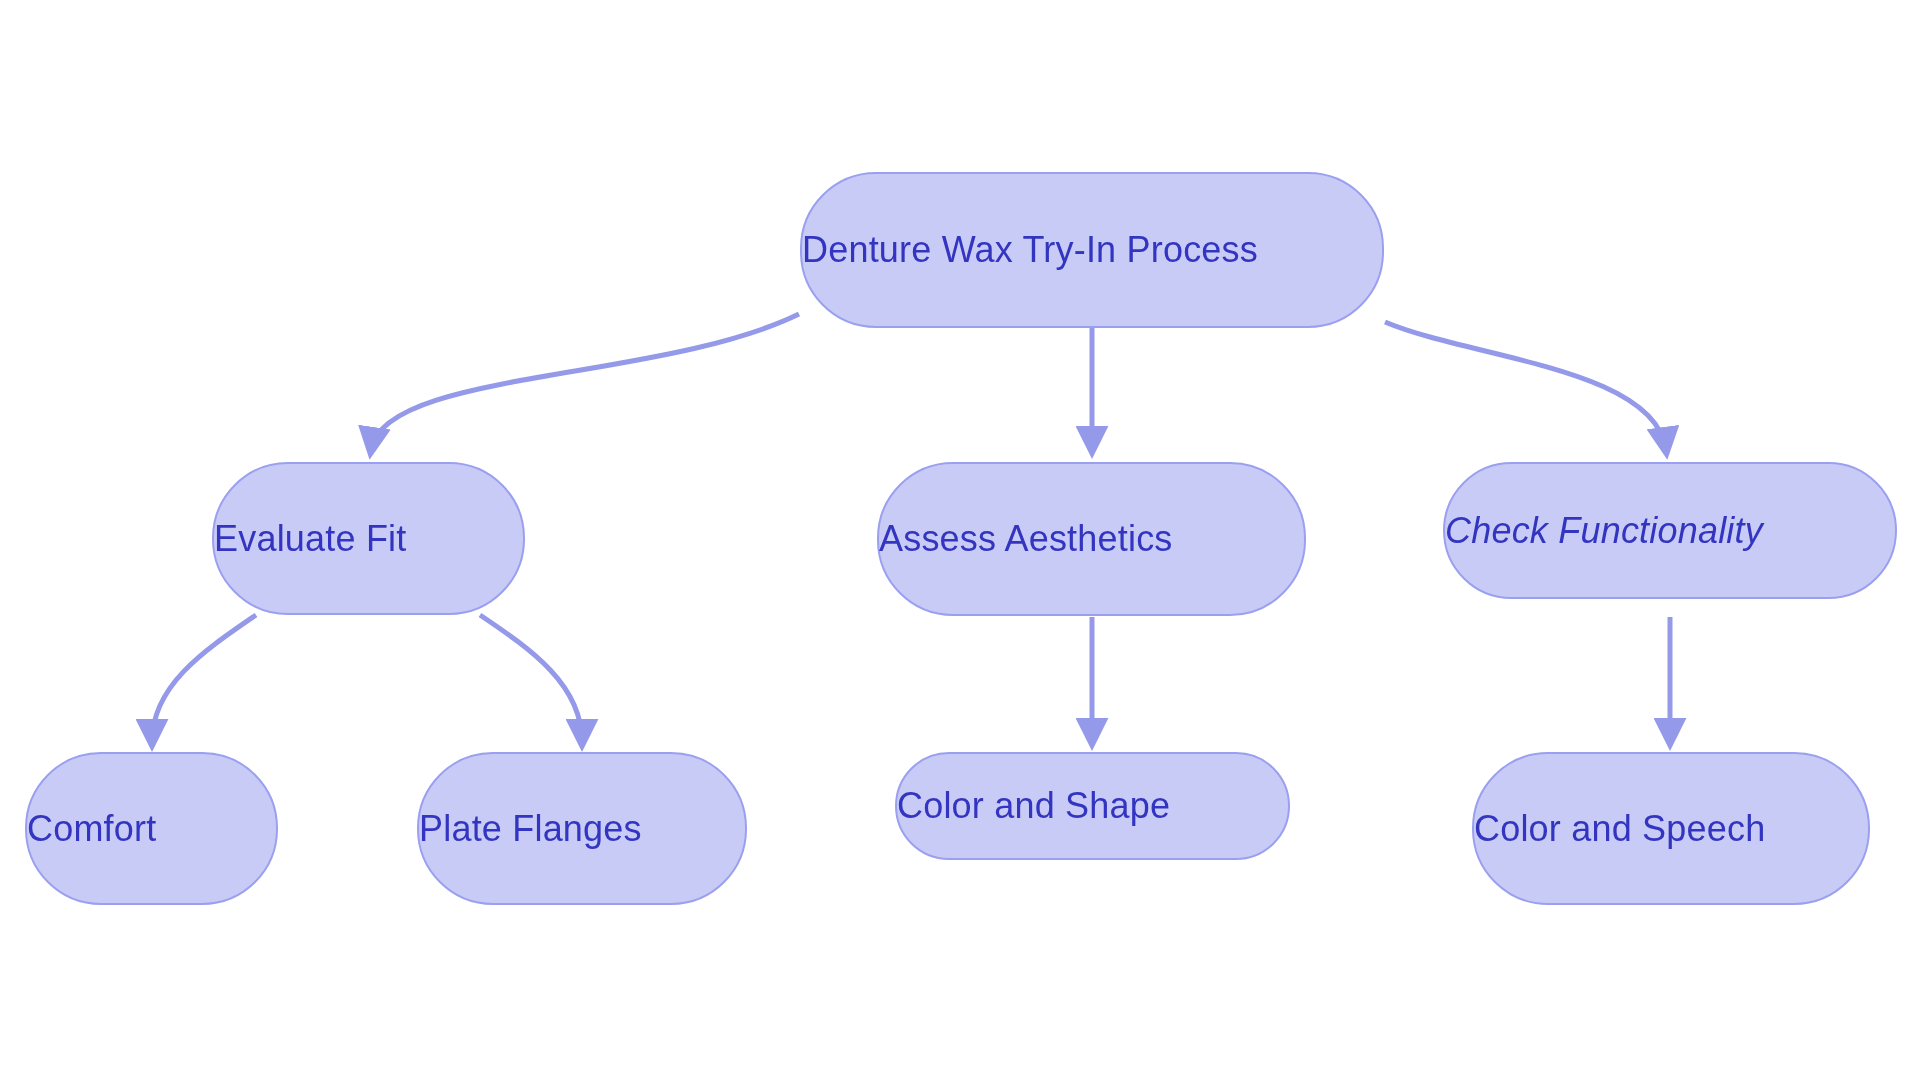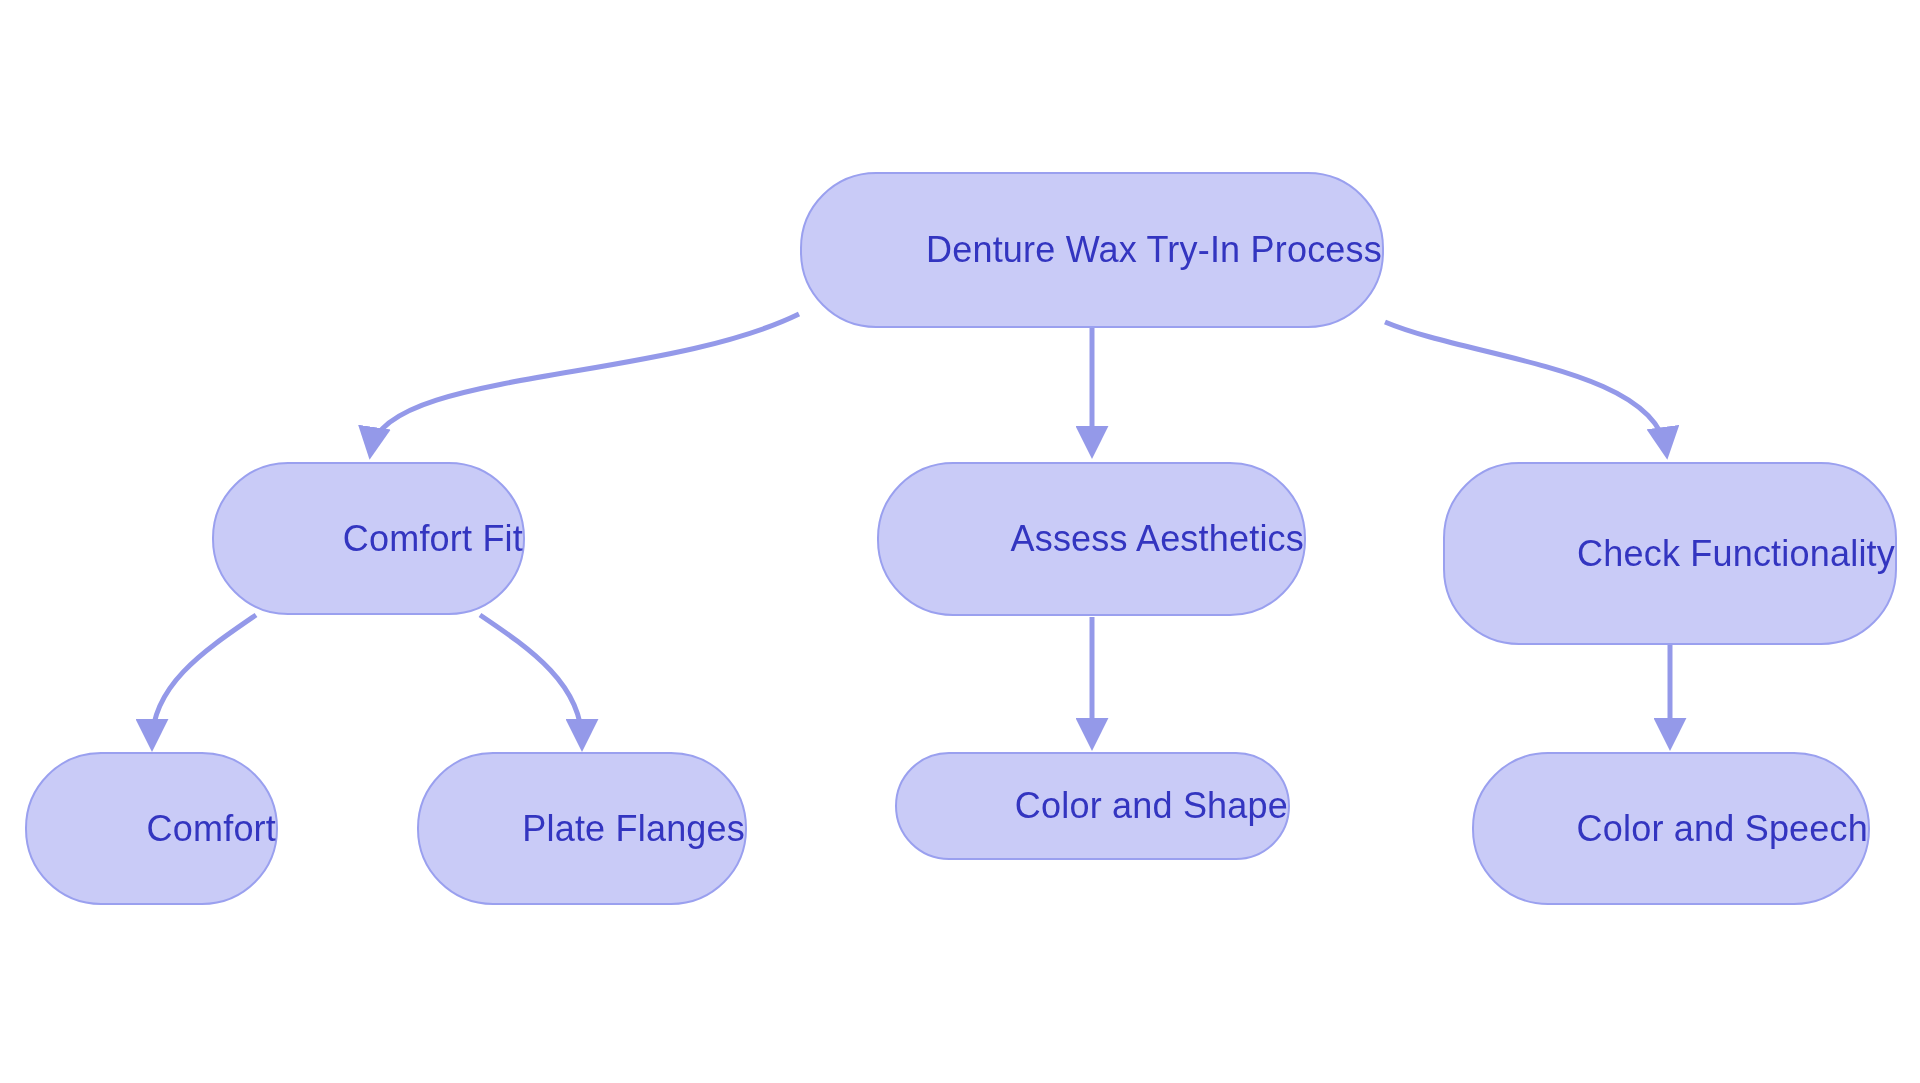--- a/index.html
+++ b/index.html
@@ -30,36 +30,36 @@
   }
   .arrowhead {
     fill: var(--arrow, #9499e9);
     stroke: none;
   }
   .node {
     position: absolute;
     z-index: 2;
     display: flex;
     align-items: center;
-    justify-content: flex-end;
+    justify-content: flex-start;
     box-sizing: border-box;
     background: var(--node-fill, #c9cbf7);
     border: 2px solid var(--node-border, #9aa0ef);
     border-radius: 76px;
     color: var(--node-text, #3335c0);
     font-size: 36px;
     letter-spacing: 0.2px;
     white-space: nowrap;
     text-align: center;
   }
   
   .n-root               { left: 800px;  top: 172px; width: 584px; height: 156px; }
   .n-evaluate-fit       { left: 212px;  top: 462px; width: 313px; height: 153px; }
   .n-assess-aesthetics  { left: 877px;  top: 462px; width: 429px; height: 154px; }
-  .n-check-functionality{ left: 1443px; top: 462px; width: 454px; height: 183px; }
+  .n-check-functionality{ left: 1443px; top: 462px; width: 454px; height: 137px; font-style: italic; }
   .n-comfort            { left: 25px;   top: 752px; width: 253px; height: 153px; }
   .n-plate-flanges      { left: 417px;  top: 752px; width: 330px; height: 153px; }
   .n-color-and-shape    { left: 895px;  top: 752px; width: 395px; height: 108px; }
   .n-bite-and-speech    { left: 1472px; top: 752px; width: 398px; height: 153px; }
 </style>
 </head>
 <body>
 
 <div class="canvas">
 
@@ -76,21 +76,21 @@
     <path class="edge" d="M 480 615 C 532 650, 582 685, 582 742" marker-end="url(#arrow)"></path>
     <path class="edge" d="M 1092 617 L 1092 741" marker-end="url(#arrow)"></path>
     <path class="edge" d="M 1670 617 L 1670 741" marker-end="url(#arrow)"></path>
   </svg>
 
   <div class="node n-root">
     <span>Denture Wax Try-In Process</span>
   </div>
 
   <div class="node n-evaluate-fit">
-    <span>Comfort Fit</span>
+    <span>Evaluate Fit</span>
   </div>
 
   <div class="node n-assess-aesthetics">
     <span>Assess Aesthetics</span>
   </div>
 
   <div class="node n-check-functionality">
     <span>Check Functionality</span>
   </div>
 

